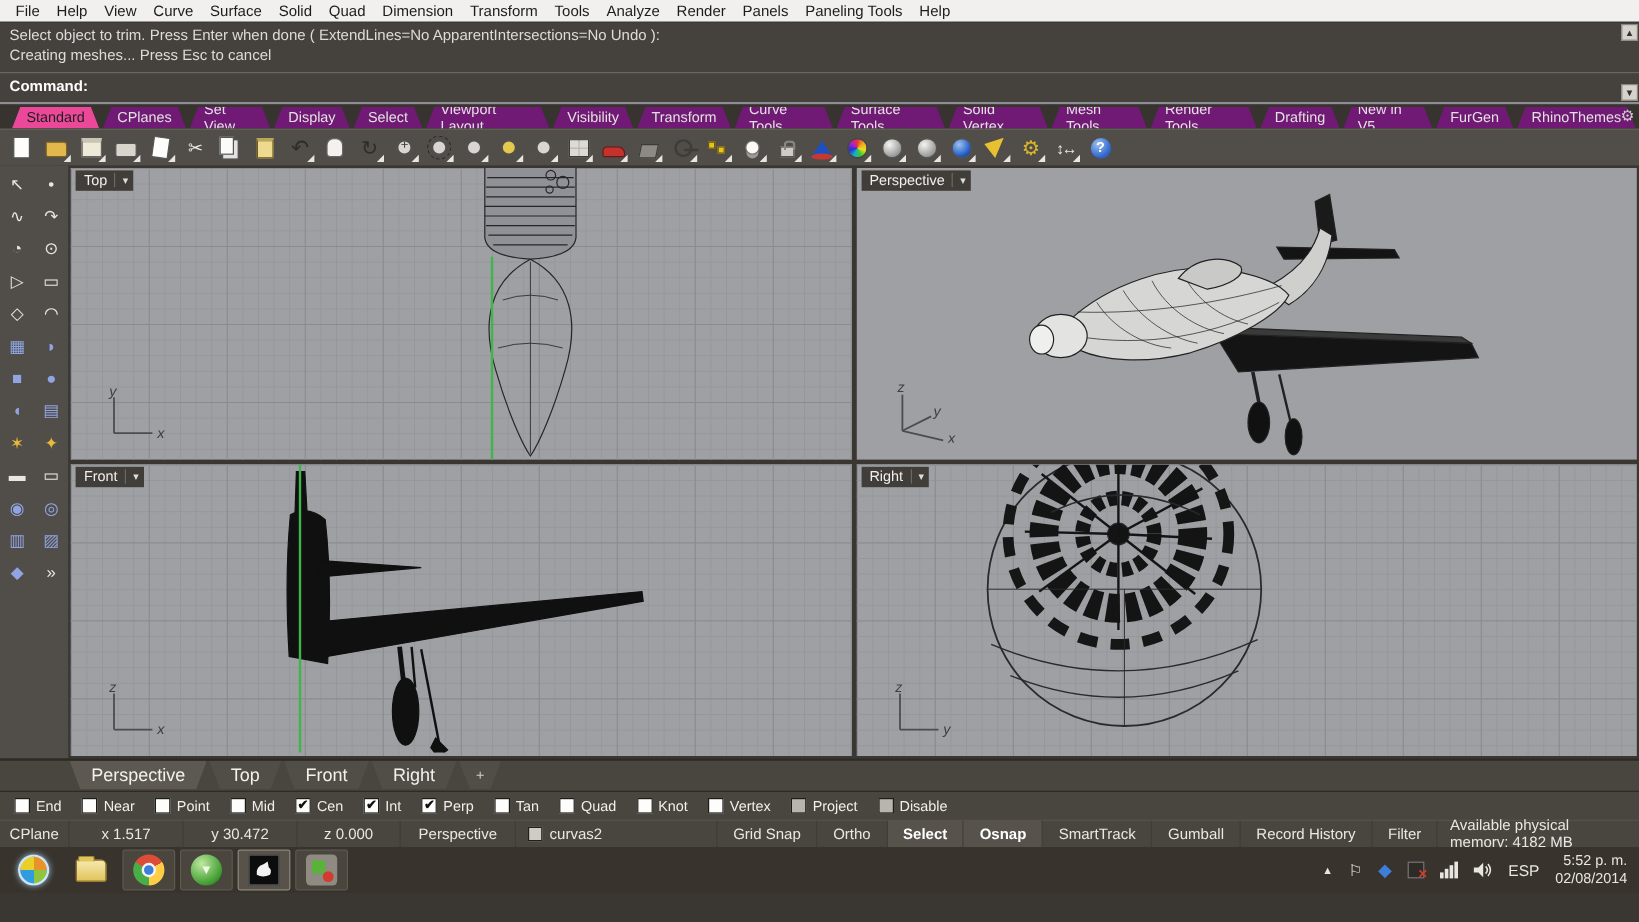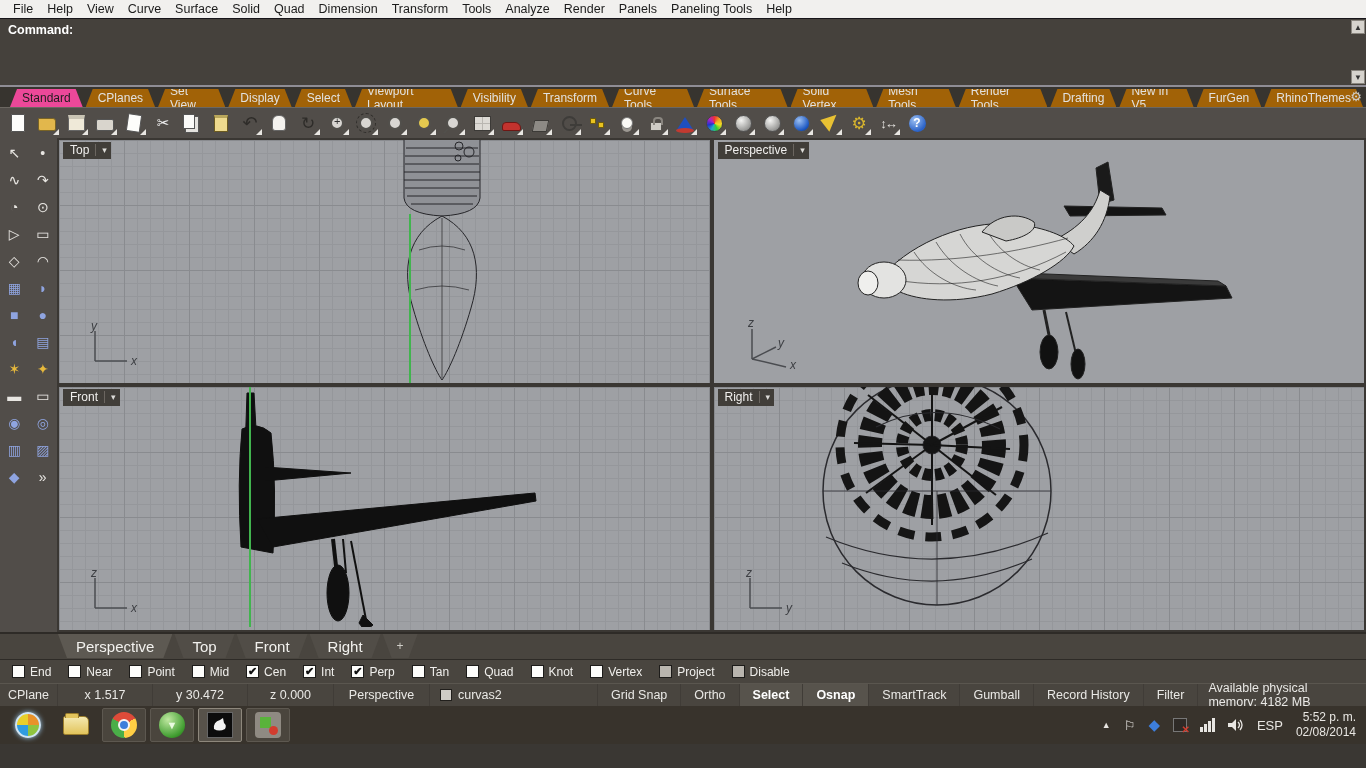--- a/index.html
+++ b/index.html
@@ -21,21 +21,21 @@
 
   
   .cmd { height:68px; background:#45413c; position:relative; border-bottom:2px solid #8f8d95; }
   .cmd-hist { padding:2px 8px 0 8px; height:42px; color:#dddcda; font-size:12.5px; line-height:17px; border-bottom:1px solid #6b6660; }
   .cmd-prompt { padding:4px 8px; color:#ffffff; font-weight:bold; font-size:12.5px; }
   .cmd-scroll { position:absolute; right:1px; top:1px; bottom:1px; width:14px; display:flex; flex-direction:column; justify-content:space-between; }
   .sbtn { height:14px; background:#d6d3cd; border:1px solid #8a867f; color:#333; font-size:8px; display:flex; align-items:center; justify-content:center; }
 
   
   .tabbar { height:20px; background:#37342f; display:flex; align-items:flex-end; padding-left:10px; position:relative; }
-  .ttab { height:18px; padding:0 12px; margin-right:3px; display:flex; align-items:center; font-size:12px; color:#e2e1df; background:#a16207; clip-path:polygon(7px 0, calc(100% - 7px) 0, 100% 100%, 0 100%); }
+  .ttab { height:18px; padding:0 12px; margin-right:3px; display:flex; align-items:center; font-size:12px; color:#e2e1df; background:#701a75; clip-path:polygon(7px 0, calc(100% - 7px) 0, 100% 100%, 0 100%); }
   .ttab.active { background:#ec4899; color:#1e1e1e; }
   .tab-gear { position:absolute; right:4px; top:2px; color:#cfcdc8; font-size:13px; }
 
   
   .toolbar { height:31px; background:#514d49; border-top:1px solid #6b6761; display:flex; align-items:center; padding-left:6px; gap:5px; }
   .ticon { width:24px; height:24px; display:flex; align-items:center; justify-content:center; position:relative; font-size:15px; color:#eee; }
   .ticon.fly::after { content:""; position:absolute; right:0; bottom:0; border-left:6px solid transparent; border-bottom:6px solid #e8e6e2; }
   .sh-page { width:14px; height:18px; background:#fdfdfb; border:1px solid #555; border-radius:1px; }
   .sh-folder { width:18px; height:13px; background:#e2b74c; border:1px solid #7a6425; border-radius:1px 3px 2px 2px; margin-top:3px; }
   .sh-floppy { width:17px; height:16px; background:#efe9d8; border:1px solid #666; border-top:4px solid #c9c4b4; }
@@ -157,20 +157,24 @@
     <span>Transform</span>
     <span>Tools</span>
     <span>Analyze</span>
     <span>Render</span>
     <span>Panels</span>
     <span>Paneling Tools</span>
     <span>Help</span>
   </div>
 
   <div class="cmd">
+    <div class="cmd-hist">
+      <div>Select object to trim. Press Enter when done ( ExtendLines=No  ApparentIntersections=No  Undo ):</div>
+      <div>Creating meshes... Press Esc to cancel</div>
+    </div>
     <div class="cmd-prompt">Command:</div>
     <div class="cmd-scroll">
       <div class="sbtn">▲</div>
       <div class="sbtn">▼</div>
     </div>
   </div>
 
   <div class="tabbar">
     <div class="ttab active">Standard</div>
     <div class="ttab">CPlanes</div>

